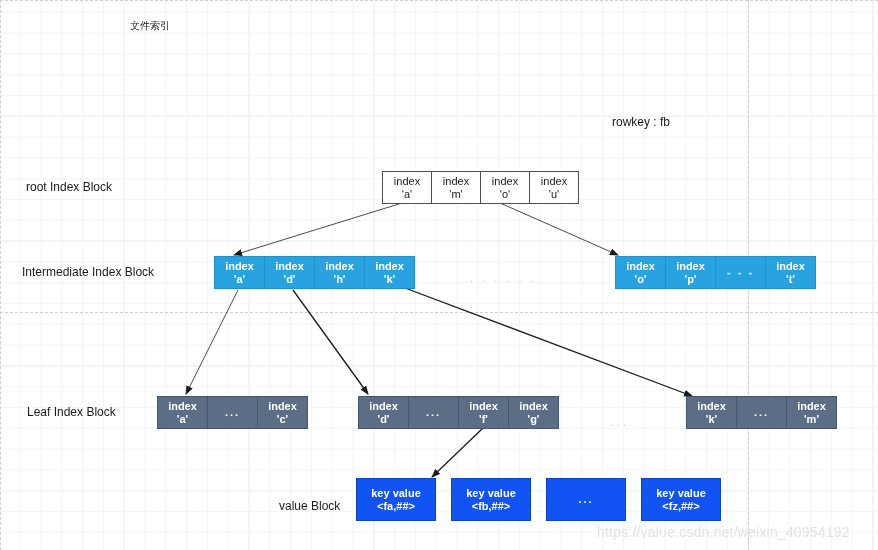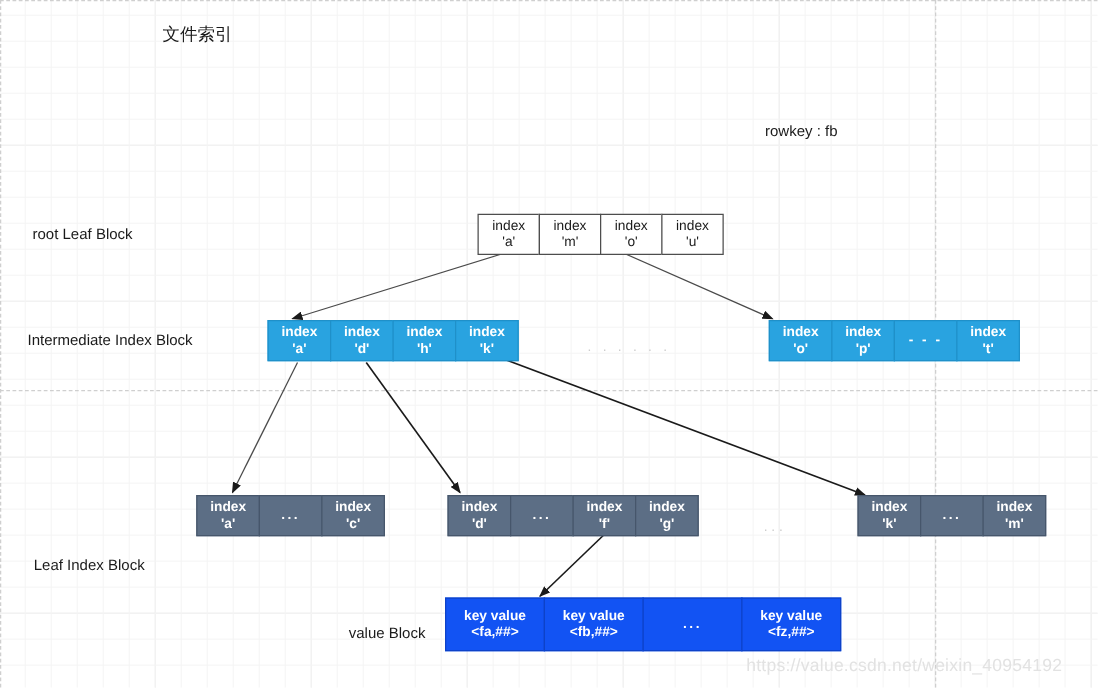--- a/index.html
+++ b/index.html
@@ -56,21 +56,21 @@
   }
   .label {
     position: absolute;
     font-size: 12px;
     color: #1a1a1a;
     white-space: nowrap;
     line-height: 14px;
   }
   .title-label {
     position: absolute;
-    font-size: 14px;
+    font-size: 10px;
     color: #1a1a1a;
     white-space: nowrap;
   }
   .block {
     position: absolute;
     display: flex;
     box-sizing: border-box;
   }
   .cell {
     box-sizing: border-box;
@@ -166,25 +166,25 @@
 
     <line x1="293" y1="290" x2="368" y2="394" stroke="#1a1a1a" stroke-width="1.3" marker-end="url(#arrowhead)"></line>
 
     <line x1="405" y1="288" x2="692" y2="396" stroke="#1a1a1a" stroke-width="1.3" marker-end="url(#arrowhead)"></line>
 
     <line x1="483" y1="428" x2="432" y2="477" stroke="#1a1a1a" stroke-width="1.3" marker-end="url(#arrowhead)"></line>
   </svg>
 
   <div class="title-label" style="left:130px; top:19px;">文件索引</div>
 
-  <div class="label" style="left:612px; top:98px;">rowkey : fb</div>
-
-  <div class="label" style="left:26px; top:180px;">root Leaf Block</div>
+  <div class="label" style="left:612px; top:115px;">rowkey : fb</div>
+
+  <div class="label" style="left:26px; top:180px;">root Index Block</div>
   <div class="label" style="left:22px; top:265px;text-align:right;">Intermediate Index Block</div>
-  <div class="label" style="left:27px; top:405px;margin-top:40px;">Leaf Index Block</div>
+  <div class="label" style="left:27px; top:405px;">Leaf Index Block</div>
   <div class="label" style="left:279px; top:499px;">value Block</div>
 
   <div class="block block-root" style="left:382px; top:171px; height:33px;">
     <div class="cell" style="width:50px;">
       <span class="l1">index</span>
       <span class="l2">'a'</span>
     </div>
     <div class="cell" style="width:50px;">
       <span class="l1">index</span>
       <span class="l2">'m'</span>
@@ -283,21 +283,21 @@
     <div class="cell ellipsis-cell" style="width:51px;">
       <span class="l1">...</span>
       <span class="l2"></span>
     </div>
     <div class="cell" style="width:51px;">
       <span class="l1">index</span>
       <span class="l2">'m'</span>
     </div>
   </div>
 
-  <div class="block block-data" style="left:356px; top:478px; height:43px;">
+  <div class="block block-data" style="left:356px; top:478px; height:43px;gap:16px;">
     <div class="cell" style="width:80px;">
       <span class="l1">key value</span>
       <span class="l2">&lt;fa,##&gt;</span>
     </div>
     <div class="cell" style="width:80px;">
       <span class="l1">key value</span>
       <span class="l2">&lt;fb,##&gt;</span>
     </div>
     <div class="cell ellipsis-cell" style="width:80px;">
       <span class="l1">...</span>

